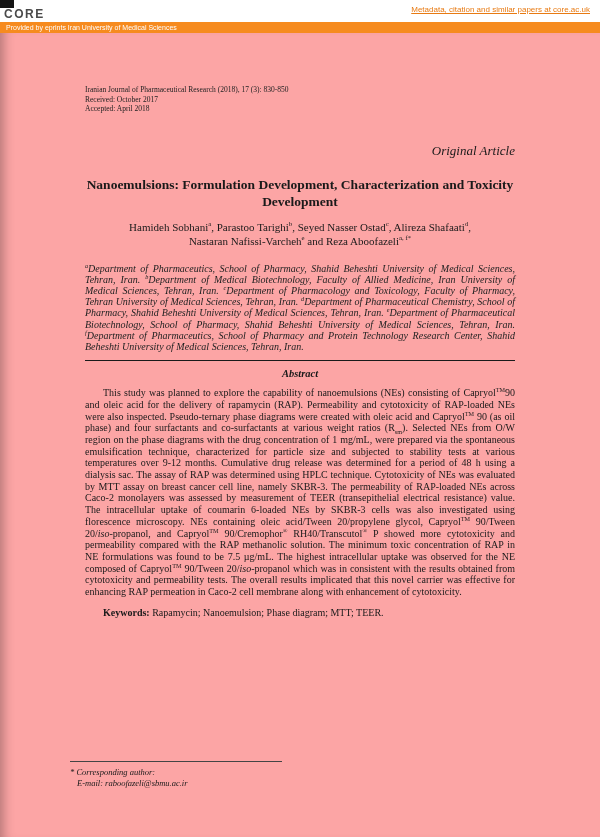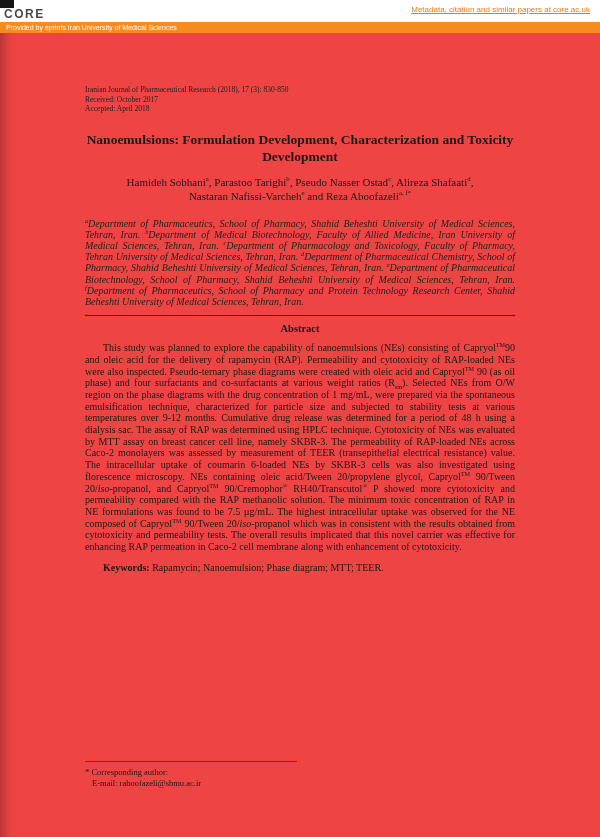--- a/index.html
+++ b/index.html
@@ -25,38 +25,38 @@
     text-decoration:underline; align-self:flex-start; margin-top:5px;
   }
   .provided-bar {
     height:11px; background:var(--accent); color:#fff; display:flex; align-items:center;
     padding-left:6px; font-family:"Liberation Sans",sans-serif; font-size:7px;
   }
   
   .page {
     position:relative; height:804px; padding:52px 85px 0 85px;
     box-shadow: inset 12px 0 12px -9px rgba(0,0,0,.3);
-    background:#ef4444;
+    background:#fca5a5;
   }
   .journal-meta { font-size:7.5px; line-height:9.5px; color:#222; }
   .article-type { margin-top:29px; font-size:13px; font-style:italic; text-align:right; }
   .title { margin-top:17px; font-size:13.5px; line-height:17px; font-weight:bold; text-align:center; }
   .authors { margin-top:10px; font-size:11px; line-height:14.5px; text-align:center; }
   .affiliations {
     margin:14px 0 0; font-size:10px; line-height:11.2px; text-align:justify;
     font-style:italic; color:#222;
   }
   .abstract-rule { margin-top:8px; border-top:1px solid #1a1a1a; height:0; }
-  .abstract-heading { margin:7px 0 0; font-size:10.5px; font-weight:bold; text-align:center; }
+  .abstract-heading { margin:7px 0 0; font-size:10.5px; font-weight:bold; text-align:center;font-style:italic; }
   .abstract {
     margin:8px 0 0; font-size:10px; line-height:11.7px; text-align:justify; text-indent:18px;
   }
   .keywords { margin:9px 0 0; padding-left:18px; font-size:10px; }
   .keywords .kw-label { font-weight:bold; }
-  .footnote { position:absolute; left:85px; bottom:48px; font-size:8.5px; line-height:11px; }
+  .footnote { position:absolute; left:70px; bottom:48px; font-size:8.5px; line-height:11px;font-style:italic; }
   .footnote-rule { width:212px; border-top:1px solid #444; margin-bottom:5px; }
   .email-line { padding-left:7px; }
   sup { font-size:0.62em; line-height:0; vertical-align:super; }
   sub { font-size:0.62em; line-height:0; vertical-align:sub; }
   .it { font-style:italic; }
 </style>
 </head>
 <body>
 
 <header class="core-header">
@@ -72,28 +72,29 @@
 </div>
 
 <main class="page">
 
   <div class="journal-meta">
     <div>Iranian Journal of Pharmaceutical Research (2018), 17 (3): 830-850</div>
     <div>Received: October 2017</div>
     <div>Accepted: April 2018</div>
   </div>
 
+  <div class="article-type">Original Article</div>
 
   <h1 class="title" style="margin:17px 0 0;">
     <div><span>Nanoemulsions: Formulation Development, Characterization and Toxicity</span></div>
     <div><span>Development</span></div>
   </h1>
 
   <div class="authors">
-    <div><span>Hamideh Sobhani</span><sup>a</sup><span>, Parastoo Tarighi</span><sup>b</sup><span>, Pseudo Nasser Ostad</span><sup>c</sup><span>, Alireza Shafaati</span><sup>d</sup><span>,</span></div>
+    <div><span>Hamideh Sobhani</span><sup>a</sup><span>, Parastoo Tarighi</span><sup>b</sup><span>, Seyed Nasser Ostad</span><sup>c</sup><span>, Alireza Shafaati</span><sup>d</sup><span>,</span></div>
     <div><span>Nastaran Nafissi-Varcheh</span><sup>e</sup><span> and Reza Aboofazeli</span><sup>a, f*</sup></div>
   </div>
 
   <p class="affiliations"><sup>a</sup><span>Department of Pharmaceutics, School of Pharmacy, Shahid Beheshti University of Medical Sciences, Tehran, Iran. </span><sup>b</sup><span>Department of Medical Biotechnology, Faculty of Allied Medicine, Iran University of Medical Sciences, Tehran, Iran. </span><sup>c</sup><span>Department of Pharmacology and Toxicology, Faculty of Pharmacy, Tehran University of Medical Sciences, Tehran, Iran. </span><sup>d</sup><span>Department of Pharmaceutical Chemistry, School of Pharmacy, Shahid Beheshti University of Medical Sciences, Tehran, Iran. </span><sup>e</sup><span>Department of Pharmaceutical Biotechnology, School of Pharmacy, Shahid Beheshti University of Medical Sciences, Tehran, Iran. </span><sup>f</sup><span>Department of Pharmaceutics, School of Pharmacy and Protein Technology Research Center, Shahid Beheshti University of Medical Sciences, Tehran, Iran.</span></p>
 
   <div class="abstract-rule"></div>
   <h2 class="abstract-heading">Abstract</h2>
 
   <p class="abstract"><span>This study was planned to explore the capability of nanoemulsions (NEs) consisting of Capryol</span><sup>TM</sup><span>90 and oleic acid for the delivery of rapamycin (RAP). Permeability and cytotoxicity of RAP-loaded NEs were also inspected. Pseudo-ternary phase diagrams were created with oleic acid and Capryol</span><sup>TM</sup><span> 90 (as oil phase) and four surfactants and co-surfactants at various weight ratios (R</span><sub>sm</sub><span>). Selected NEs from O/W region on the phase diagrams with the drug concentration of 1 mg/mL, were prepared via the spontaneous emulsification technique, characterized for particle size and subjected to stability tests at various temperatures over 9-12 months. Cumulative drug release was determined for a period of 48 h using a dialysis sac. The assay of RAP was determined using HPLC technique. Cytotoxicity of NEs was evaluated by MTT assay on breast cancer cell line, namely SKBR-3. The permeability of RAP-loaded NEs across Caco-2 monolayers was assessed by measurement of TEER (transepithelial electrical resistance) value. The intracellular uptake of coumarin 6-loaded NEs by SKBR-3 cells was also investigated using florescence microscopy. NEs containing oleic acid/Tween 20/propylene glycol, Capryol</span><sup>TM</sup><span> 90/Tween 20/</span><span class="it">iso</span><span>-propanol, and Capryol</span><sup>TM</sup><span> 90/Cremophor</span><sup>®</sup><span> RH40/Transcutol</span><sup>®</sup><span> P showed more cytotoxicity and permeability compared with the RAP methanolic solution. The minimum toxic concentration of RAP in NE formulations was found to be 7.5 µg/mL. The highest intracellular uptake was observed for the NE composed of Capryol</span><sup>TM</sup><span> 90/Tween 20/</span><span class="it">iso</span><span>-propanol which was in consistent with the results obtained from cytotoxicity and permeability tests. The overall results implicated that this novel carrier was effective for enhancing RAP permeation in Caco-2 cell membrane along with enhancement of cytotoxicity.</span></p>
 

